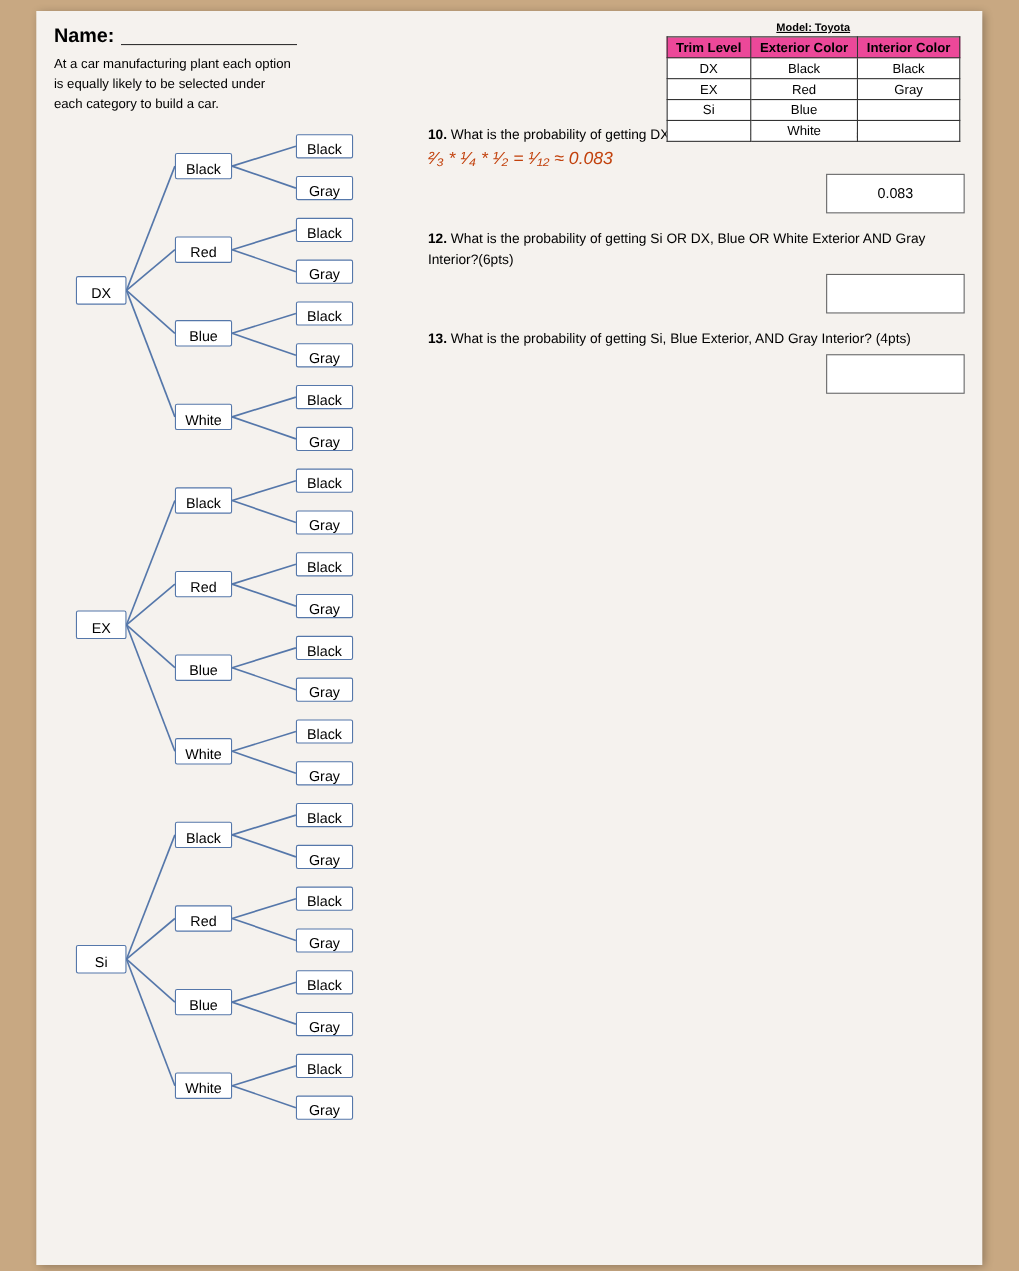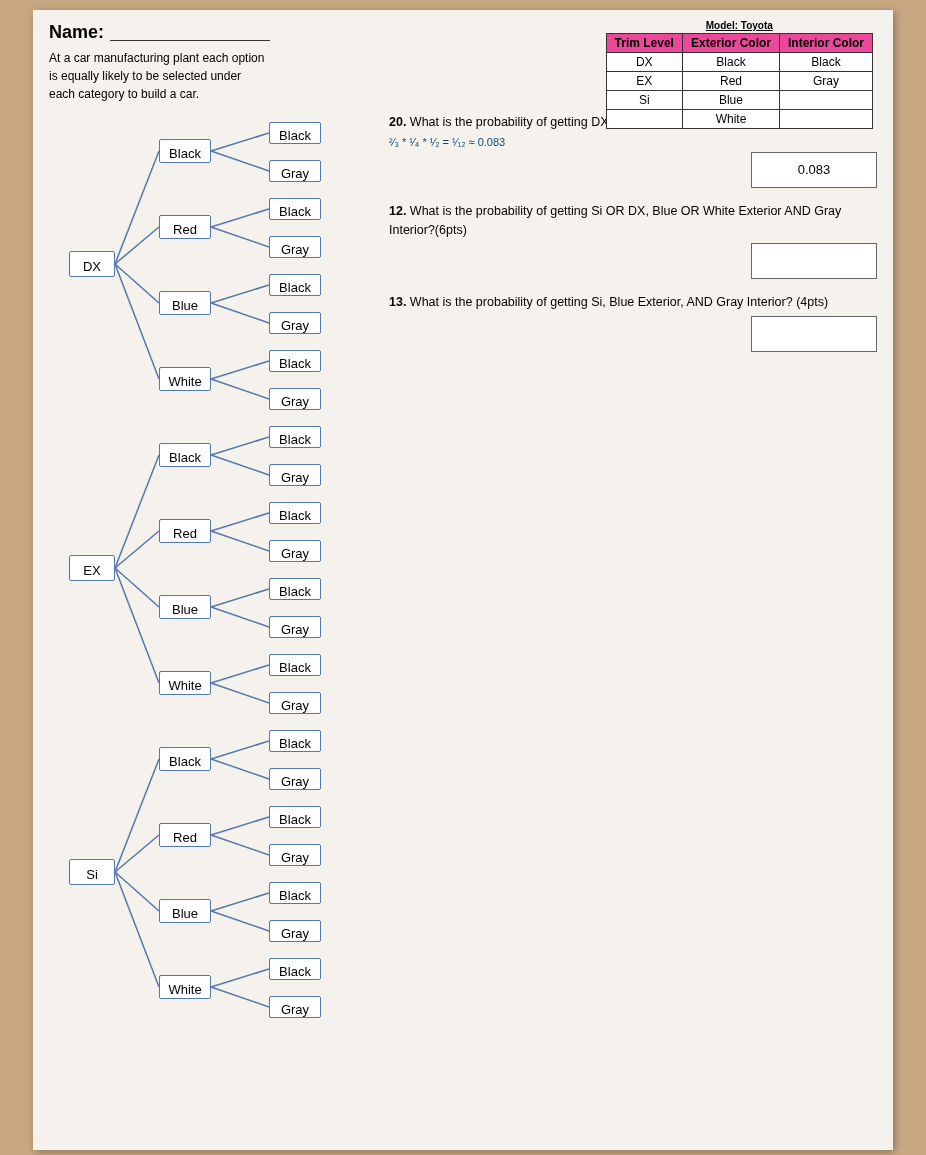--- a/index.html
+++ b/index.html
@@ -112,22 +112,23 @@
       width: 126px;
       height: 36px;
       background: #fff;
       margin-left: auto;
       display: flex;
       align-items: center;
       justify-content: center;
       font-size: 13px;
     }
     .answer-written {
-      font-size: 11px;
-      color: #0c4a6e;
+      font-size: 16px;
+      color: #c2410c;
+      font-style: italic;
     }
     
     .node-box {
       position: absolute;
       border: 1.5px solid #5577aa;
       background: #fff;
       padding: 2px 8px;
       font-size: 13px;
       text-align: center;
       border-radius: 2px;
@@ -269,21 +270,21 @@
           <div class="node-box" style="left: 110px; top: 862px; width: 52px; height: 24px; line-height: 24px;">White</div>
           <div class="node-box" style="left: 220px; top: 845px; width: 52px; height: 22px; line-height: 22px;">Black</div>
           <div class="node-box" style="left: 220px; top: 883px; width: 52px; height: 22px; line-height: 22px;">Gray</div>
         </div>
     </div>
 
     <div class="questions-area">
 
       <div class="question-block">
         <div class="question-text">
-          <strong>20.</strong> What is the probability of getting DX or EX, Red Exterior, and Black Interior? (4pts)
+          <strong>10.</strong> What is the probability of getting DX or EX, Red Exterior, and Black Interior? (4pts)
         </div>
         <div class="answer-written">
           ²⁄₃ * ¹⁄₄ * ¹⁄₂ = ¹⁄₁₂ ≈ 0.083
         </div>
         <div style="display:flex; justify-content:flex-end; margin-top:4px;">
           <div class="answer-box">
             <span>0.083</span>
           </div>
         </div>
       </div>

